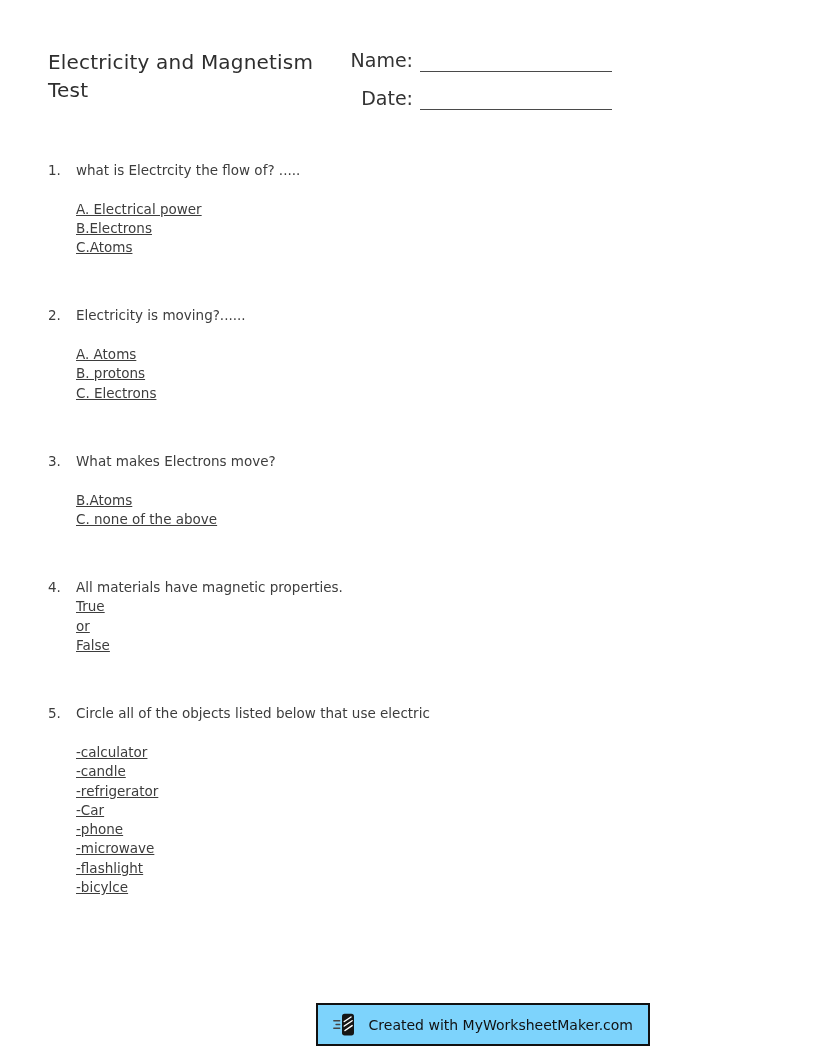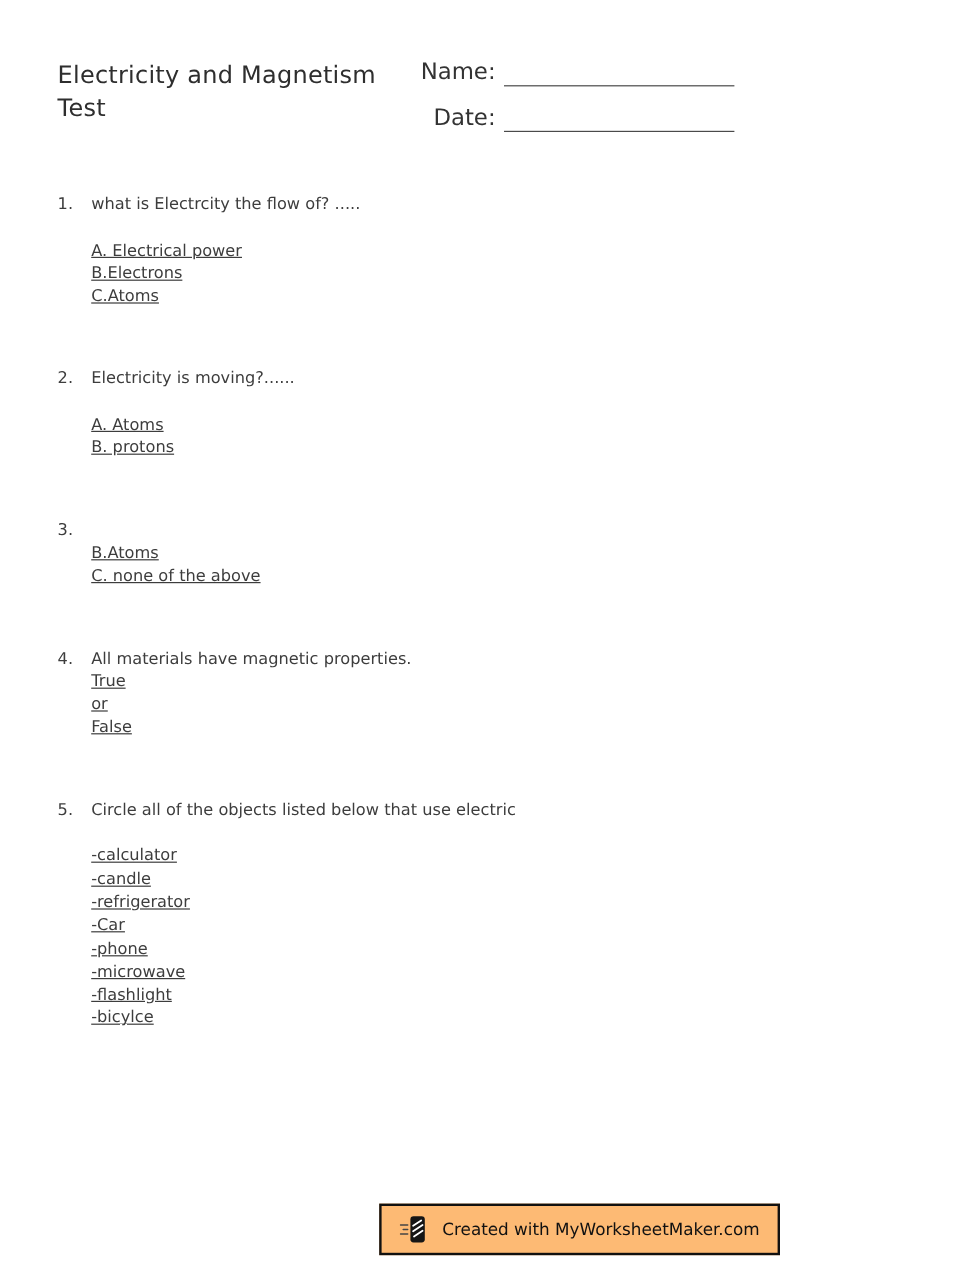--- a/index.html
+++ b/index.html
@@ -74,21 +74,21 @@
   .footer-badge {
     position: absolute;
     right: 10px;
     bottom: 10px;
     height: 43px;
     display: flex;
     align-items: center;
     gap: 9px;
     padding: 0 15px;
     border: 2px solid #111111;
-    background: #fdba74;
+    background: #7dd3fc;
     margin-left: 44px;
   }
   .footer-badge .badge-text {
     font-size: 14px;
     color: #111111;
     white-space: nowrap;
   }
   .logo-icon { display: block; }
 </style>
 </head>
@@ -120,27 +120,29 @@
       </div>
     </div>
 
     <div class="question">
       <div class="qnum">2.</div>
       <div class="qbody">
         <div class="qtext">Electricity is moving?......</div>
         <ul class="options">
           <li>A. Atoms</li>
           <li>B. protons</li>
+          <li>C. Electrons</li>
         </ul>
       </div>
     </div>
 
     <div class="question">
       <div class="qnum">3.</div>
       <div class="qbody">
+        <div class="qtext">What makes Electrons move?</div>
         <ul class="options">
           <li>B.Atoms</li>
           <li>C. none of the above</li>
         </ul>
       </div>
     </div>
 
     <div class="question">
       <div class="qnum">4.</div>
       <div class="qbody">

